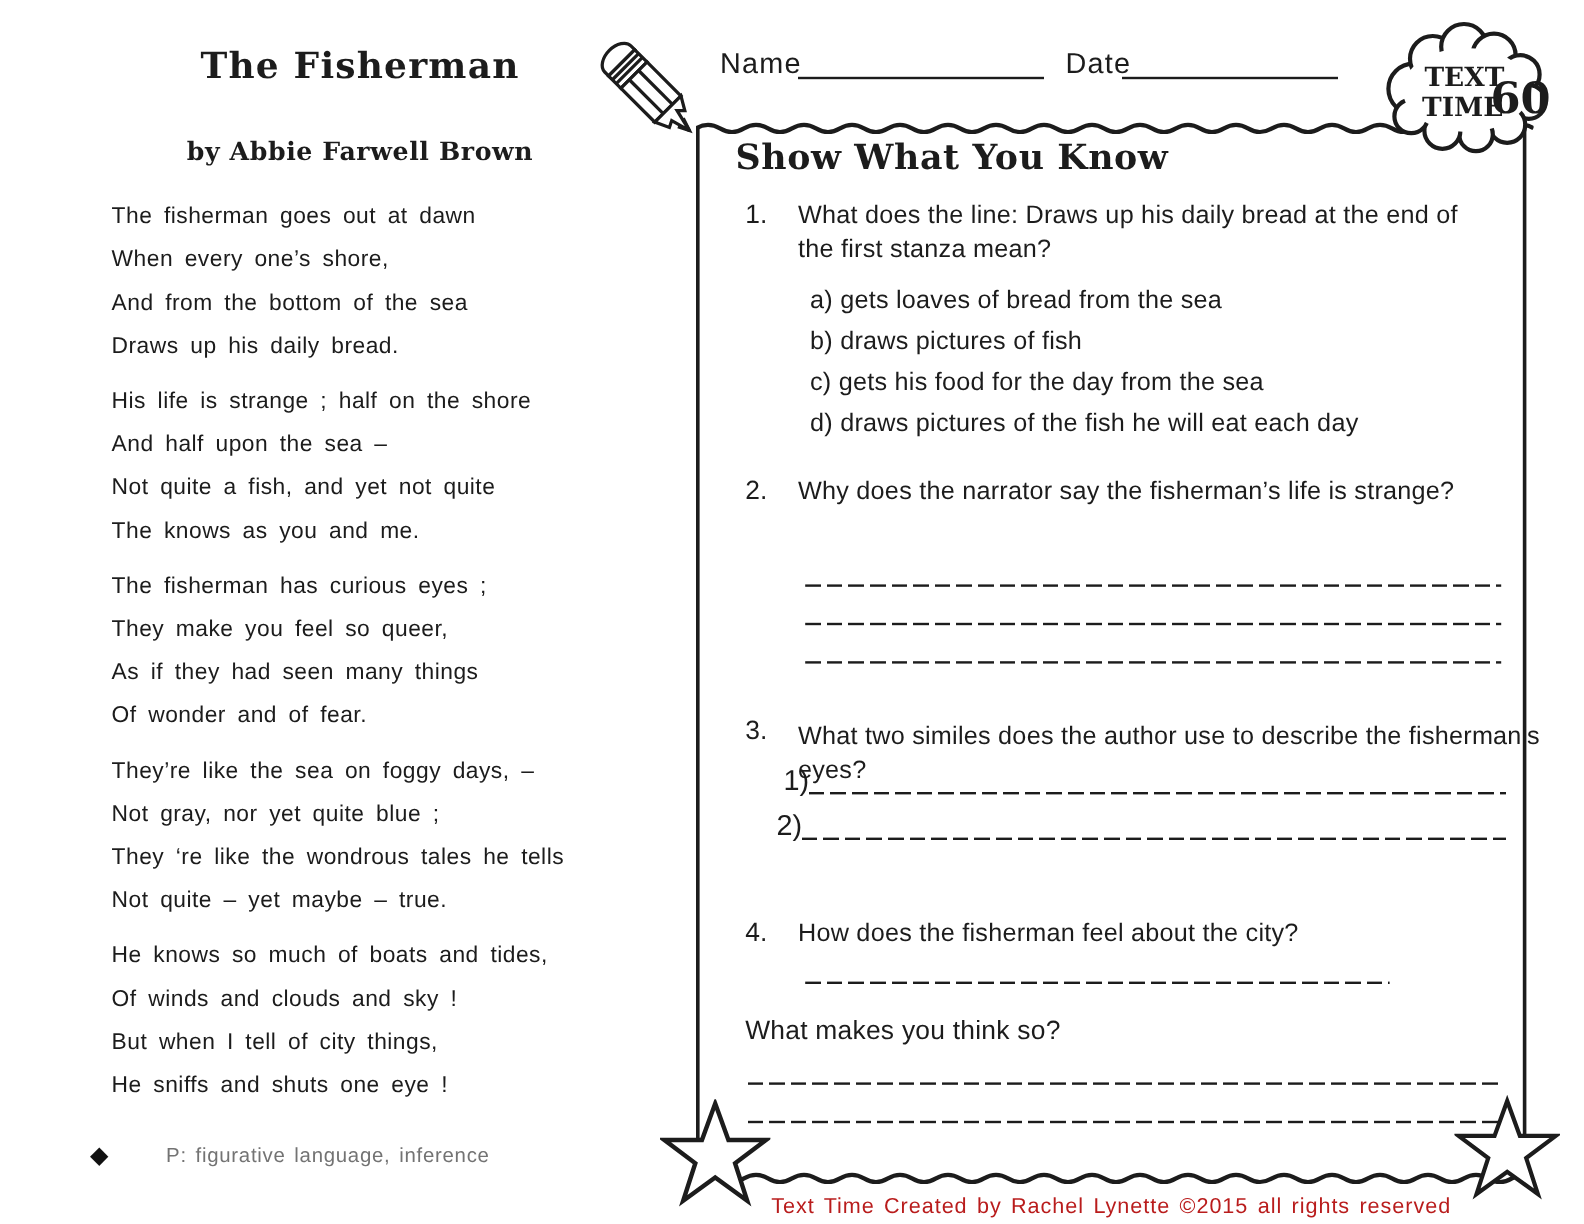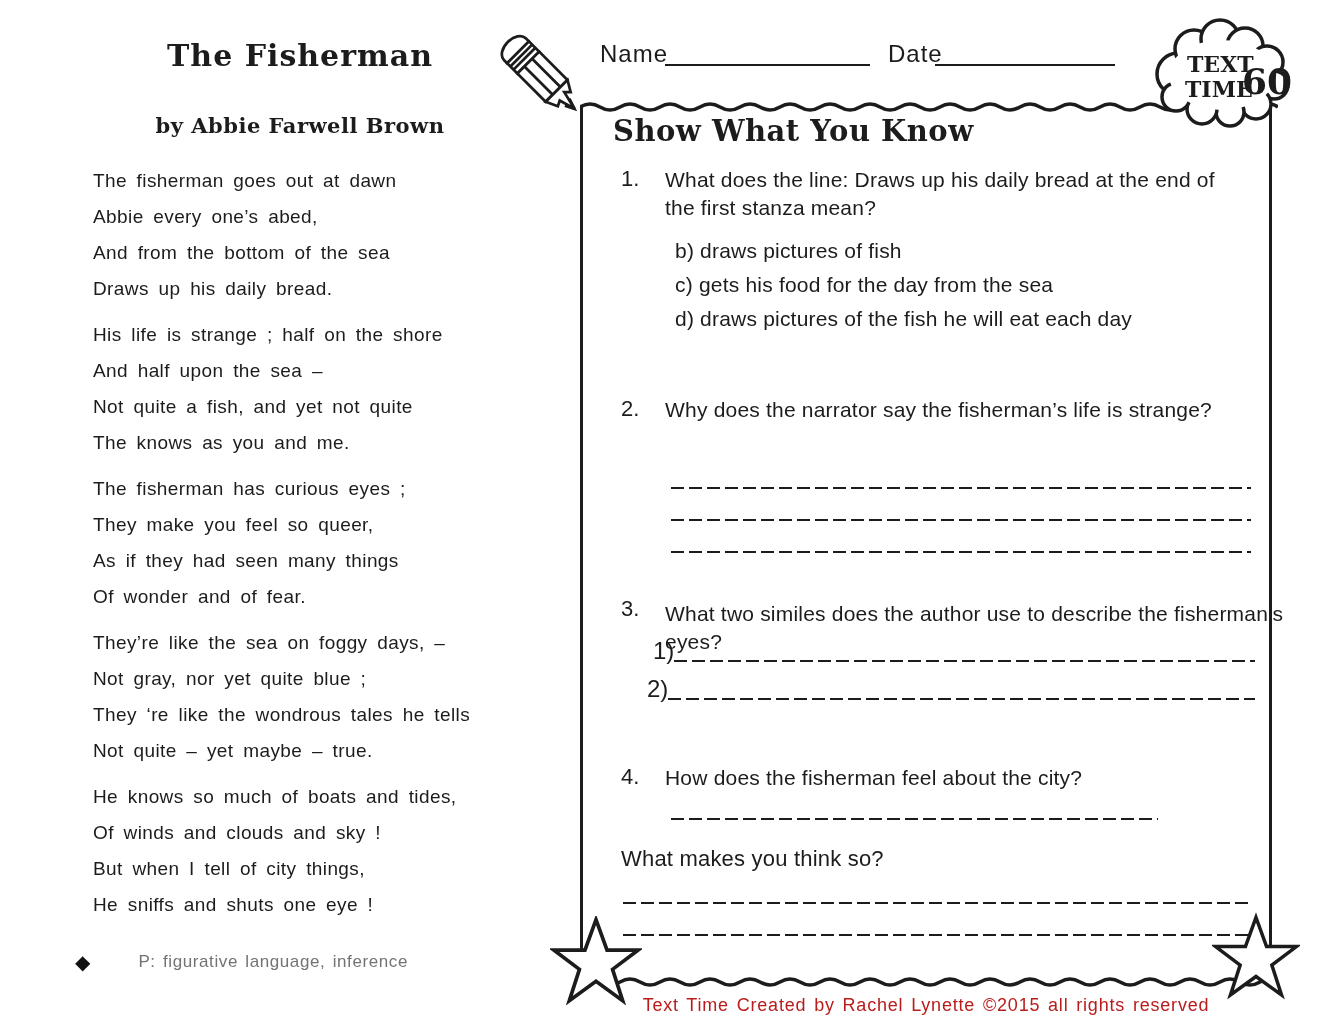--- a/index.html
+++ b/index.html
@@ -79,21 +79,21 @@
 <body>
 
 <div class="page">
 
   <div class="poem-col">
     <div class="poem-title">The Fisherman</div>
     <div class="poem-byline">by Abbie Farwell Brown</div>
     <div class="poem-body">
       <div class="stanza">
         <div class="poem-line">The fisherman goes out at dawn</div>
-        <div class="poem-line">Abbie every one’s abed,</div>
+        <div class="poem-line">When every one’s shore,</div>
         <div class="poem-line">And from the bottom of the sea</div>
         <div class="poem-line">Draws up his daily bread.</div>
       </div>
       <div class="stanza">
         <div class="poem-line">His life is strange ; half on the shore</div>
         <div class="poem-line">And half upon the sea –</div>
         <div class="poem-line">Not quite a fish, and yet not quite</div>
         <div class="poem-line">The knows as you and me.</div>
       </div>
       <div class="stanza">
@@ -167,20 +167,21 @@
     </svg>
     <svg class="wave bottom" width="698" height="14" viewBox="0 0 698 14">
       <path d="M0 8q10-6 20 0t20 0t20 0t20 0t20 0t20 0t20 0t20 0t20 0t20 0t20 0t20 0t20 0t20 0t20 0t20 0t20 0t20 0t20 0t20 0t20 0t20 0t20 0t20 0t20 0t20 0t20 0t20 0t20 0t20 0t20 0t20 0t20 0t20 0t18 0" fill="none" stroke="#1c1c1c" stroke-width="3.5"></path>
     </svg>
 
     <div class="sww-title">Show What You Know</div>
 
     <div class="q-num" style="top:60px;">1.</div>
     <div class="q-text" style="top:60px; width:585px;">What does the line: Draws up his daily bread at the end of the first stanza mean?</div>
     <div class="choices">
+      <div class="choice">a) gets loaves of bread from the sea</div>
       <div class="choice">b) draws pictures of fish</div>
       <div class="choice">c) gets his food for the day from the sea</div>
       <div class="choice">d) draws pictures of the fish he will eat each day</div>
     </div>
 
     <div class="q-num" style="top:290px;">2.</div>
     <div class="q-text" style="top:290px; width:570px;">Why does the narrator say the fisherman’s life is strange?</div>
     <div class="dash-line" style="left:88px; top:381px; width:580px;"></div>
     <div class="dash-line" style="left:88px; top:413px; width:580px;"></div>
     <div class="dash-line" style="left:88px; top:445px; width:580px;"></div>

